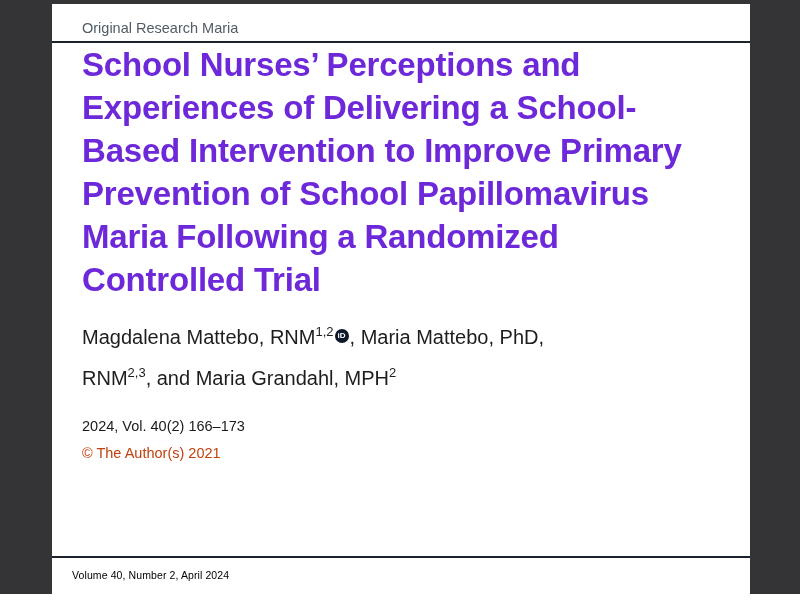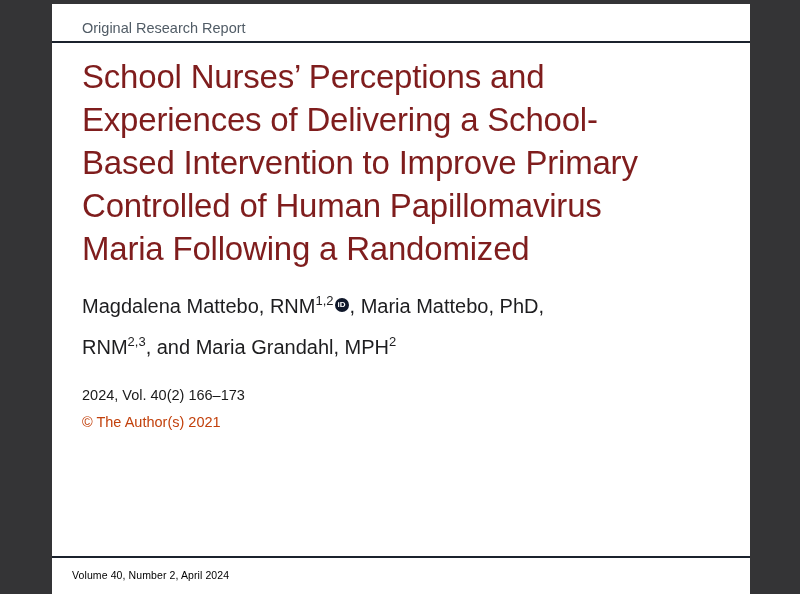--- a/index.html
+++ b/index.html
@@ -44,25 +44,25 @@
     font-size: 14.5px;
     line-height: 17px;
     color: #515c66;
   }
   .rule-top {
     margin: 4px -30px 0 -30px;
     height: 2px;
     background: #1b222d;
   }
   .article-title {
-    margin-top: 12px;
+    margin-top: 0;
     font-size: 33px;
     line-height: 43px;
-    font-weight: 400;
-    color: #7f1d1d;
+    font-weight: 700;
+    color: #6d28d9;
     letter-spacing: -0.2px;
   }
   .authors {
     margin-top: 13px;
     font-size: 20px;
     line-height: 35px;
     color: #1d1d1f;
   }
   .authors .sup {
     font-size: 13px;
@@ -108,29 +108,30 @@
   }
 </style>
 </head>
 <body>
 
 <div class="frame-bar-left"></div>
 <div class="frame-bar-right"></div>
 <div class="frame-strip-top"></div>
 
 <div class="page">
-  <div class="kicker">Original Research Report</div>
+  <div class="kicker">Original Research Maria</div>
   <div class="rule-top"></div>
 
   <div class="article-title">
       <div>School Nurses’ Perceptions and</div>
       <div>Experiences of Delivering a School-</div>
       <div>Based Intervention to Improve Primary</div>
-      <div>Controlled of Human Papillomavirus</div>
+      <div>Prevention of School Papillomavirus</div>
       <div>Maria Following a Randomized</div>
+      <div>Controlled Trial</div>
     </div>
 
   <div class="authors">
       <div><span>Magdalena Mattebo, RNM</span><span class="sup">1,2</span><span class="orcid-badge" style="background: #0f172a;">iD</span><span>, Maria Mattebo, PhD,</span></div>
       <div><span>RNM</span><span class="sup">2,3</span><span>, and Maria Grandahl, MPH</span><span class="sup">2</span></div>
     </div>
 
   <div class="journal-block">
     <div class="journal-citation">2024, Vol. 40(2) 166–173</div>
     <div class="journal-copyright">© The Author(s) 2021</div>

